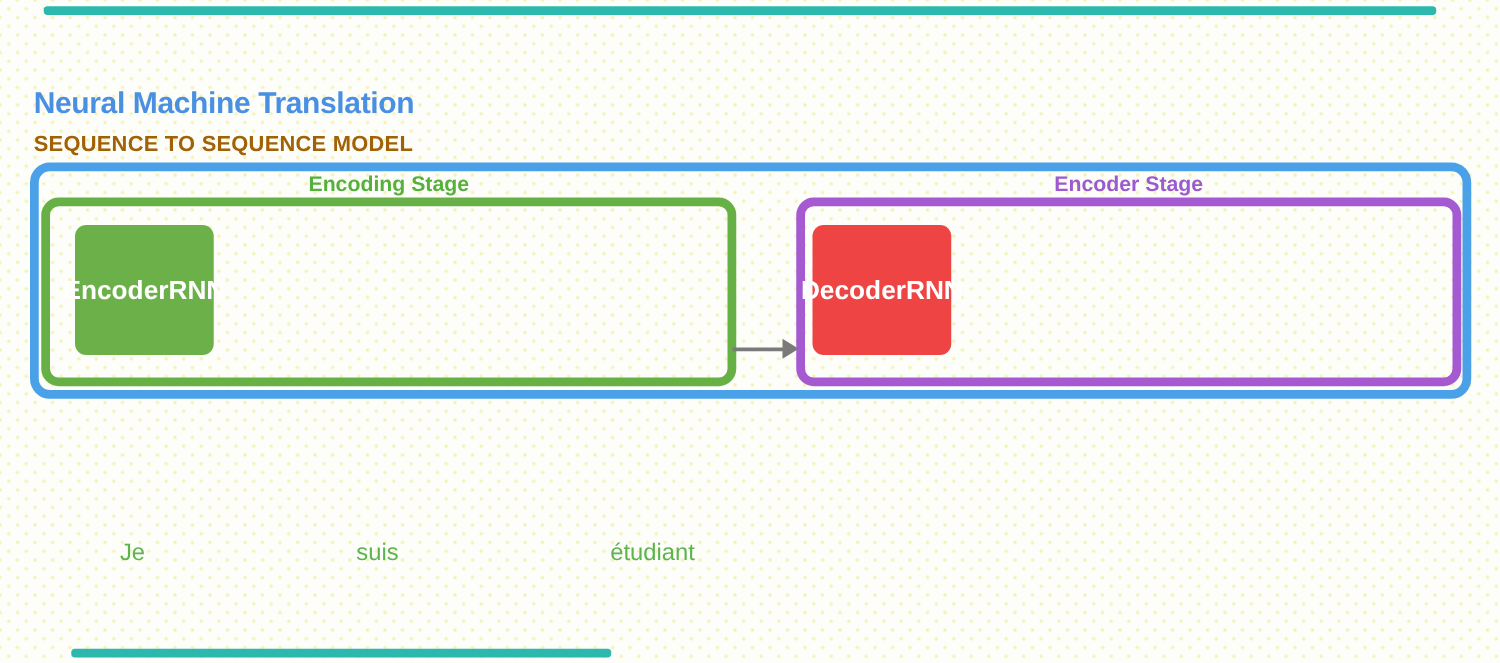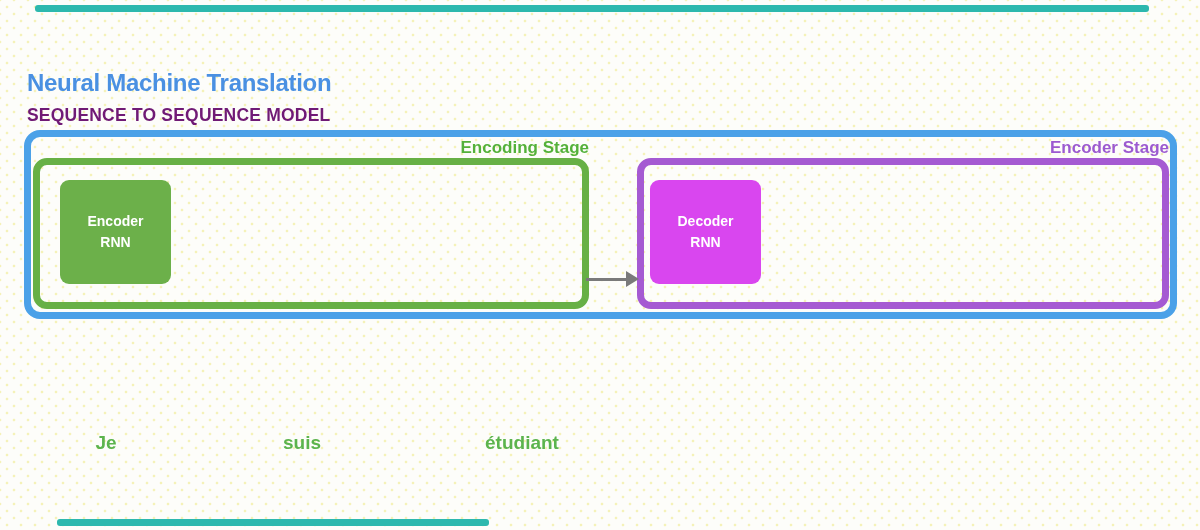--- a/index.html
+++ b/index.html
@@ -22,68 +22,68 @@
   .teal-bar.bottom { left: 57px;  top: 519px; width: 432px;  height: 7px; }
 
   
   .title {
     left: 27px; top: 69px;
     font-size: 24px; font-weight: bold; color: #4a90e2;
     letter-spacing: -0.3px; white-space: nowrap;
   }
   .subtitle {
     left: 27px; top: 105px;
-    font-size: 17.5px; font-weight: bold; color: #701a75;
+    font-size: 17.5px; font-weight: bold; color: #a16207;
     letter-spacing: 0.2px; white-space: nowrap;
   }
 
   
   .seq2seq-container {
     left: 24px; top: 130px; width: 1153px; height: 189px;
     border: 7px solid #4ba1e8; border-radius: 16px;
   }
 
   
   .stage-label {
     top: 138px; height: 20px;
-    font-size: 17px; font-weight: bold; text-align: right;
+    font-size: 17px; font-weight: bold; text-align: center;
     line-height: 20px; white-space: nowrap;
   }
   .stage-label.encoding { left: 33px;  width: 556px; color: #54b13a; }
   .stage-label.decoding { left: 637px; width: 532px; color: #9c5ad0; }
 
   
   .stage-box { top: 158px; height: 151px; border-radius: 14px; background: transparent; }
   .stage-box.encoding { left: 33px;  width: 556px; border: 7px solid #67b045; }
   .stage-box.decoding { left: 637px; width: 532px; border: 7px solid #a55ad2; }
 
   
   .rnn-node {
     top: 180px; width: 111px; height: 104px;
     border-radius: 9px;
-    color: #ffffff; font-size: 14px; font-weight: bold;
-    display: flex; flex-direction: column; align-items: center; justify-content: center;
+    color: #ffffff; font-size: 21px; font-weight: bold;
+    display: flex; flex-direction: row; align-items: center; justify-content: center;
     line-height: 21px; text-align: center;
   }
   .rnn-node.encoder { left: 60px;  background: #6cb04a; }
-  .rnn-node.decoder { left: 650px; background: #d946ef; }
+  .rnn-node.decoder { left: 650px; background: #ef4444; }
 
   
   .arrow { left: 586px; top: 270px; width: 54px; height: 18px; }
   .arrow .shaft { position: absolute; left: 0; top: 8px; width: 42px; height: 3px; background: #7a7a7a; }
   .arrow .head {
     position: absolute; left: 40px; top: 1px; width: 0; height: 0;
     border-left: 13px solid #7a7a7a;
     border-top: 8.5px solid transparent;
     border-bottom: 8.5px solid transparent;
   }
 
   
   .word {
-    top: 432px; font-size: 19px; font-weight: bold; color: #5cb44d;
+    top: 432px; font-size: 19px; font-weight: normal; color: #5cb44d;
     text-align: center; white-space: nowrap;
   }
   .word.w0 { left: 80px;  width: 52px; }
   .word.w1 { left: 272px; width: 60px; }
   .word.w2 { left: 472px; width: 100px; }
 </style>
 </head>
 <body>
 
 <div class="abs teal-bar top"></div>

